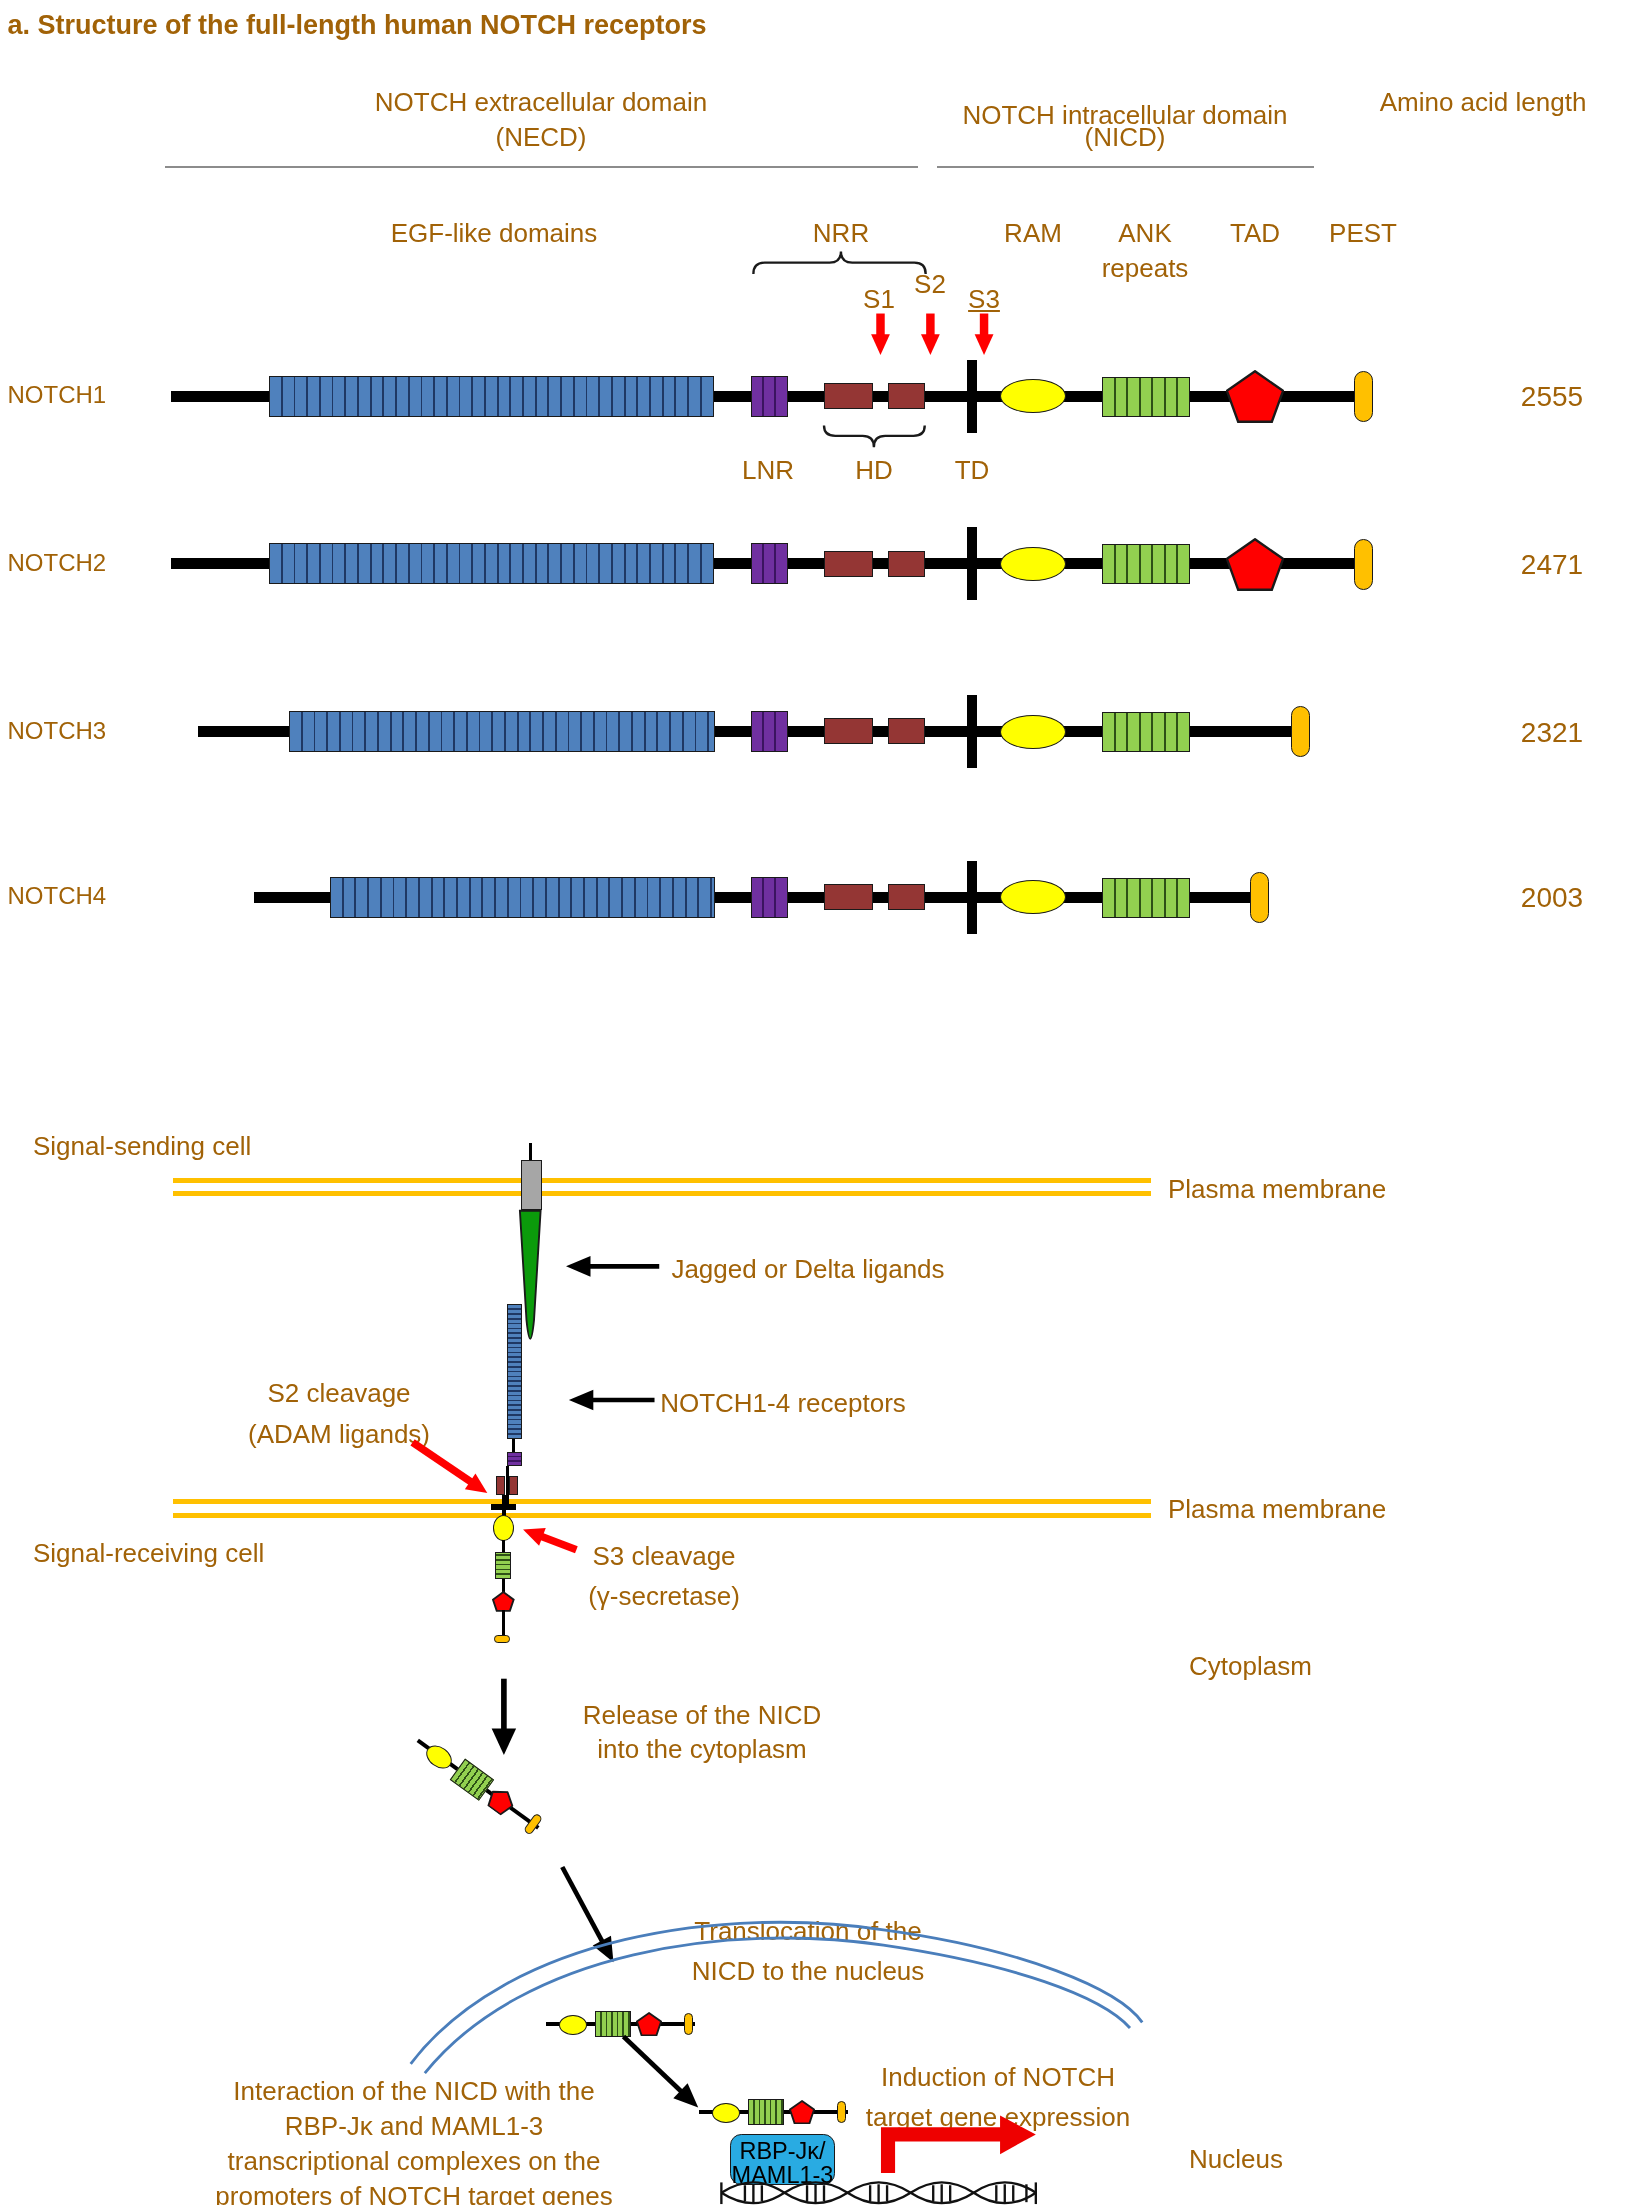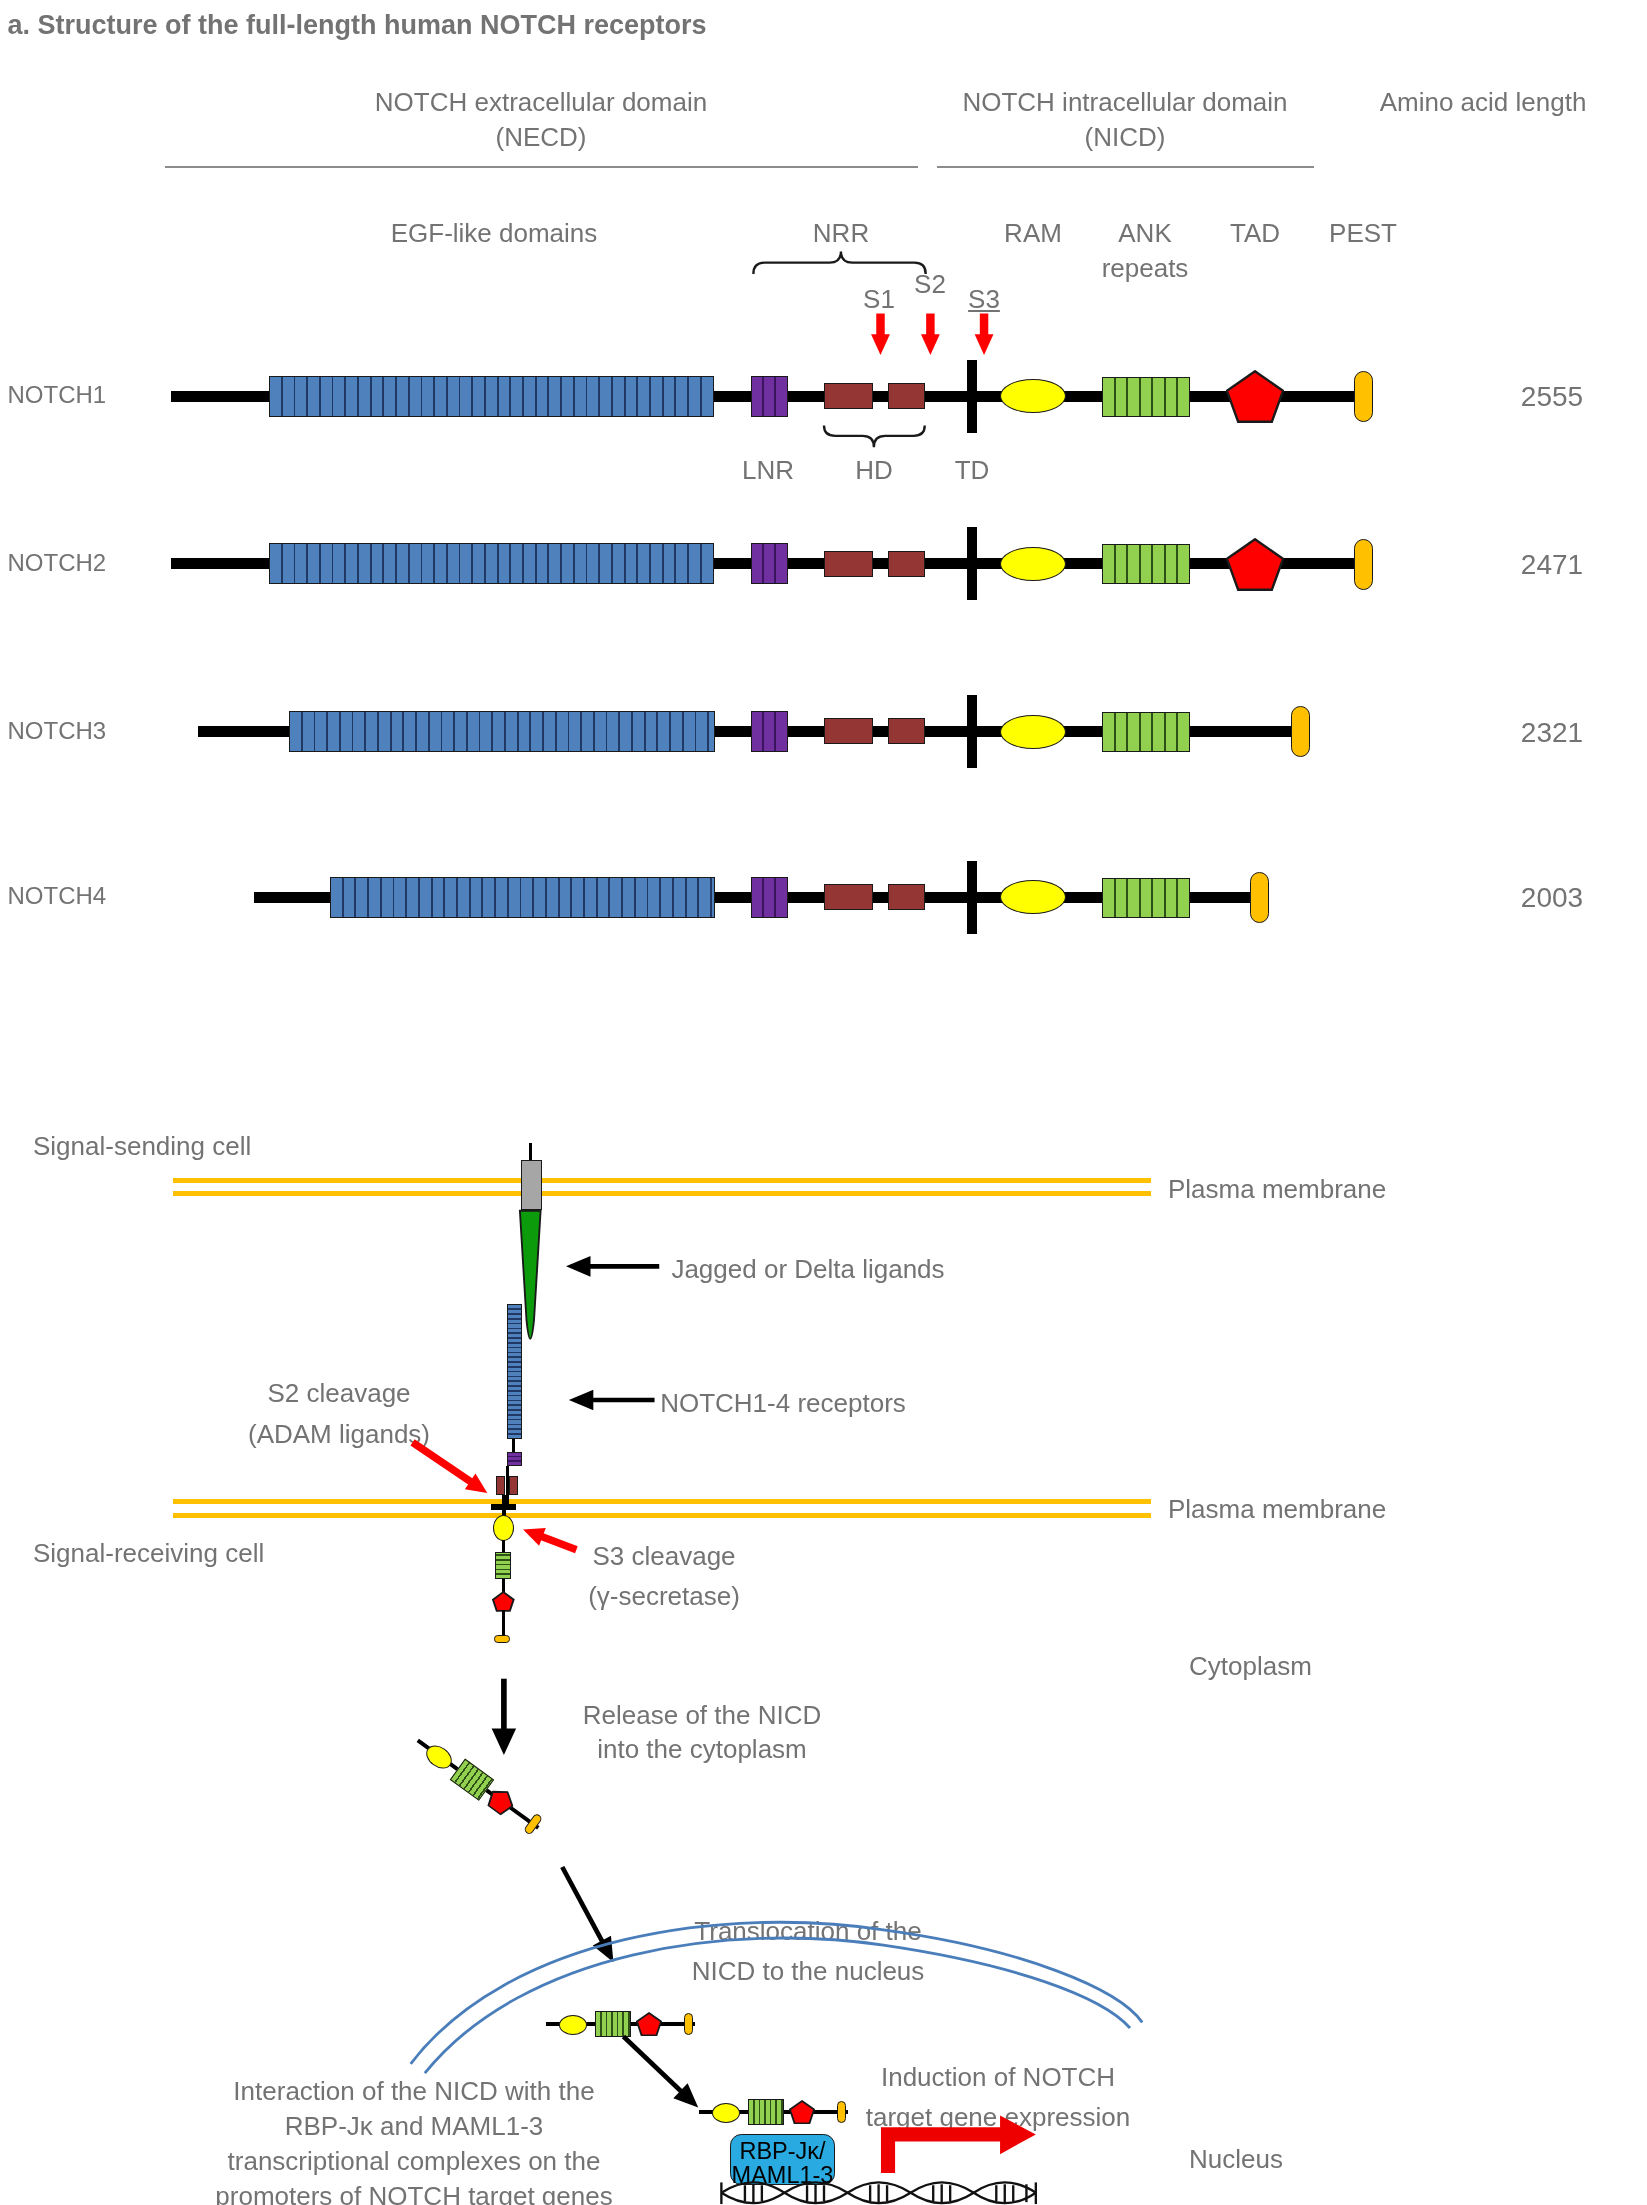--- a/index.html
+++ b/index.html
@@ -1,19 +1,19 @@
 <!DOCTYPE html>
 <html style="font-size:15px"><head>
 <meta charset="utf-8">
 <style>
   html,body{margin:0;padding:0;background:#fff;}
   #figure{position:relative;width:1648px;height:2205px;background:#fff;overflow:hidden;
           font-family:"Liberation Sans", sans-serif;color:#000;}
   .abs{position:absolute;}
-  .lbl{position:absolute;font-size:26px;line-height:1.3;white-space:nowrap;color:#737373;}
+  .lbl{position:absolute;font-size:26px;line-height:1.3;white-space:nowrap;color:#a16207;}
   .ctr{transform:translateX(-50%);text-align:center;}
   .bold{font-weight:bold;font-size:27px;}
   .rowlabel{font-size:24px;}
   .num{font-size:28px;}
   .underline{position:absolute;height:1.9px;background:#8c8c8c;}
   
   .line{position:absolute;background:#000;}
   .egf{position:absolute;height:41px;background:#4f81bd;border:1.9px solid #1a1a1a;box-sizing:border-box;
        background-image:repeating-linear-gradient(90deg,rgba(0,0,0,0) 0 10.8px,#1f3864 10.8px 12.7px);}
   .lnr{position:absolute;width:37px;height:41px;background:#7030a0;border:1.9px solid #1a1a1a;box-sizing:border-box;
@@ -52,21 +52,21 @@
 <body>
 
 <div id="figure">
 
   <div class="lbl bold" style="left:7.5px;top:7.5px;">a. Structure of the full-length human NOTCH receptors</div>
 
   <div class="lbl ctr" style="left:541px;top:86px;">NOTCH extracellular domain</div>
   <div class="lbl ctr" style="left:541px;top:121px;">(NECD)</div>
   <div class="underline" style="left:165px;top:166px;width:753px;"></div>
 
-  <div class="lbl ctr" style="left:1125px;top:86px;">NOTCH intracellular domain</div>
+  <div class="lbl ctr" style="left:1125px;top:99px;">NOTCH intracellular domain</div>
   <div class="lbl ctr" style="left:1125px;top:121px;">(NICD)</div>
   <div class="underline" style="left:937px;top:166px;width:377px;"></div>
 
   <div class="lbl ctr" style="left:1483px;top:86px;">Amino acid length</div>
 
   <div class="lbl ctr" style="left:494px;top:217px;">EGF-like domains</div>
   <div class="lbl ctr" style="left:841px;top:217px;">NRR</div>
   <div class="lbl ctr" style="left:1033px;top:217px;">RAM</div>
   <div class="lbl ctr" style="left:1145px;top:217px;">ANK</div>
   <div class="lbl ctr" style="left:1145px;top:252px;">repeats</div>

